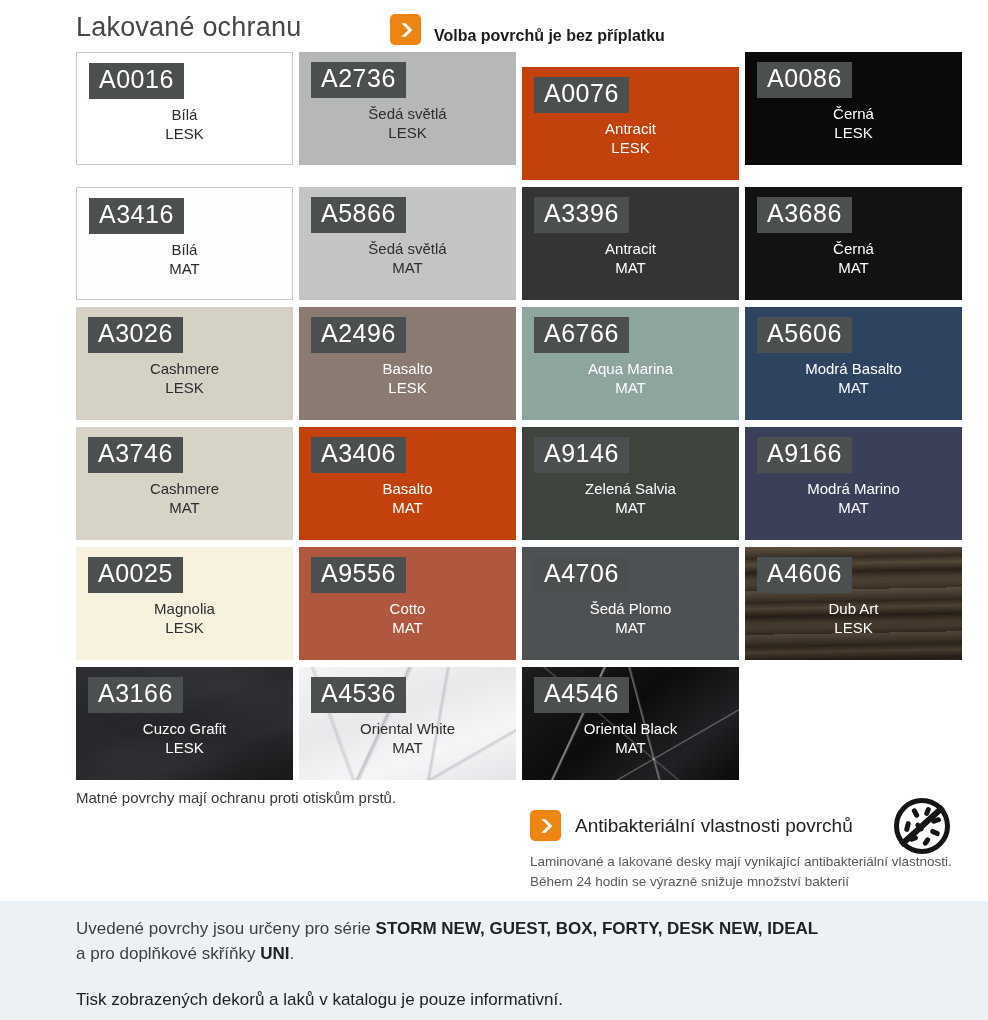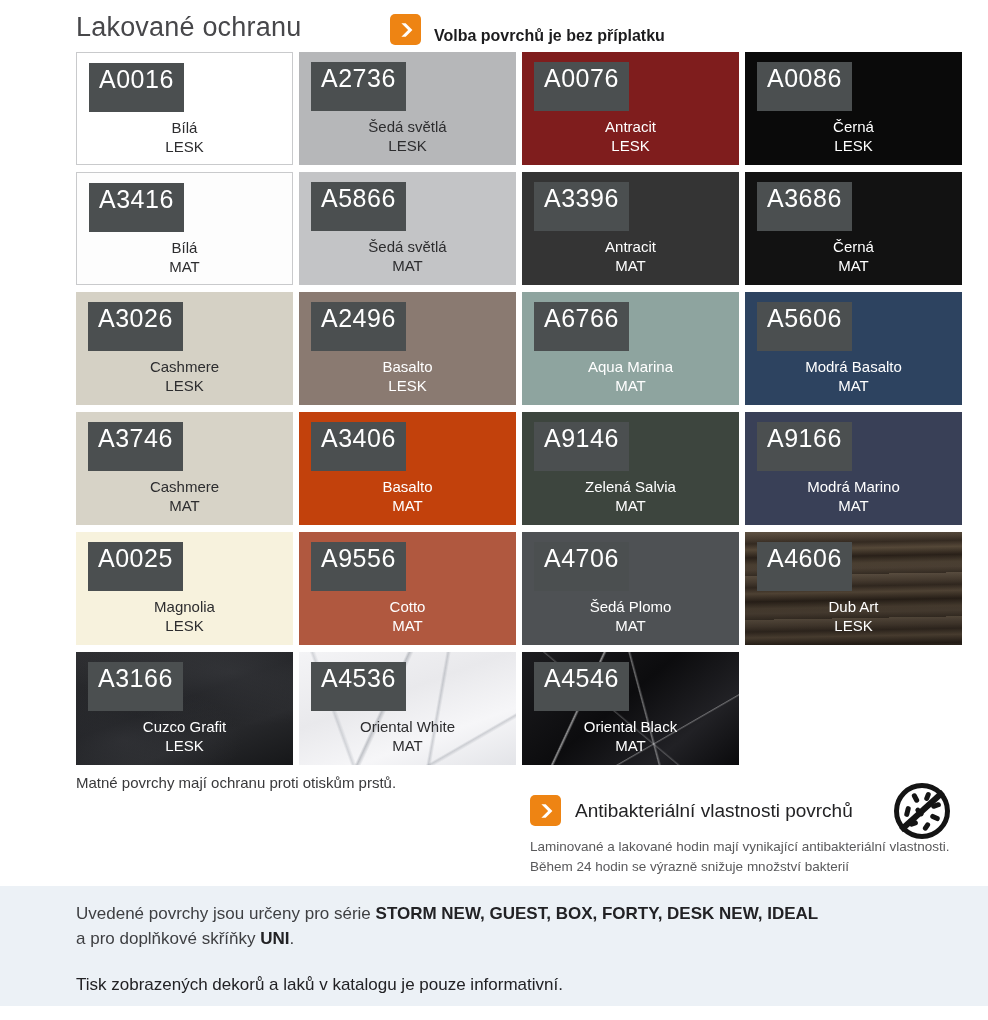--- a/index.html
+++ b/index.html
@@ -10,21 +10,21 @@
   .page-title { font-size:27px; font-weight:400; color:#47474a; width:314px; letter-spacing:0.2px; }
   .header-note { display:flex; align-items:flex-end; gap:13px; margin-top:2px; }
   .arrow-badge { width:31px; height:31px; border-radius:5px; background:#ee8413;
     display:flex; align-items:center; justify-content:center; flex:0 0 auto; }
   .header-note-text { font-size:16px; font-weight:700; color:#1c1c1e; }
 
   .swatch-grid { margin:7px 0 0 76px; display:grid;
     grid-template-columns:repeat(4, 217px); column-gap:6px; row-gap:7px; }
   .swatch { width:217px; height:113px; position:relative; overflow:hidden; }
   .swatch.bordered { border:1px solid #c9cacc; }
-  .code { display:inline-block; margin:10px 0 0 12px; padding:3px 10px 18px;
+  .code { display:inline-block; margin:10px 0 0 12px; padding:3px 10px 5px;
     background:#4b4f50; color:#ffffff; font-size:25px; line-height:1.1; letter-spacing:0.5px; }
   .name { text-align:center; font-size:15px; margin-top:7px; }
   .finish { text-align:center; font-size:15px; margin-top:2px; }
   .dark-text .name, .dark-text .finish { color:#2d2d2f; }
   .light-text .name, .light-text .finish { color:#ffffff; }
 
   .tx-wood { background:
     linear-gradient(179deg, rgba(0,0,0,0) 0%, rgba(0,0,0,0.22) 100%),
     repeating-linear-gradient(179deg,
       #5f5243 0px, #4a3e32 7px, #352b22 12px, #584a3a 18px,
@@ -81,21 +81,21 @@
     <div class="name">Bílá</div>
     <div class="finish">LESK</div>
   </div>
 
   <div class="swatch dark-text" style="background: rgb(182, 183, 185);">
     <span class="code">A2736</span>
     <div class="name">Šedá světlá</div>
     <div class="finish">LESK</div>
   </div>
 
-  <div class="swatch light-text" style="background: #7f1d1d;">
+  <div class="swatch light-text" style="background: #c2410c; margin-top: 15px;">
     <span class="code">A0076</span>
     <div class="name">Antracit</div>
     <div class="finish">LESK</div>
   </div>
 
   <div class="swatch light-text" style="background: rgb(10, 10, 10);">
     <span class="code">A0086</span>
     <div class="name">Černá</div>
     <div class="finish">LESK</div>
   </div>
@@ -236,21 +236,21 @@
         <rect x="13" y="25" width="5" height="11" rx="2.5" transform="rotate(14 15.5 30.5)"></rect>
         <rect x="25" y="26" width="5" height="10" rx="2.5" transform="rotate(-42 27.5 31)"></rect>
         <rect x="38" y="34" width="10" height="5" rx="2.5" transform="rotate(26 43 36.5)"></rect>
         <rect x="17" y="40" width="9" height="5" rx="2.5" transform="rotate(-20 21.5 42.5)"></rect>
         <rect x="32" y="41" width="5" height="9" rx="2.5" transform="rotate(34 34.5 45.5)"></rect>
       </g>
       <line x1="9" y1="49" x2="51" y2="11" stroke="#141414" stroke-width="6"></line>
     </svg>
   </div>
   <div class="antibact-body">
-    <div>Laminované a lakované hodin mají vynikající antibakteriální vlastnosti.</div>
+    <div>Laminované a lakované desky mají vynikající antibakteriální vlastnosti.</div>
     <div>Během 24 hodin se výrazně snižuje množství bakterií</div>
   </div>
 </div>
 
 <div class="footer-band">
   <div class="series-line">
     <span>Uvedené povrchy jsou určeny pro série </span><b>STORM NEW, GUEST, BOX, FORTY, DESK NEW, IDEAL</b><br>
     <span>a pro doplňkové skříňky </span><b>UNI</b><span>.</span>
   </div>
   <div class="info-line">Tisk zobrazených dekorů a laků v katalogu je pouze informativní.</div>

